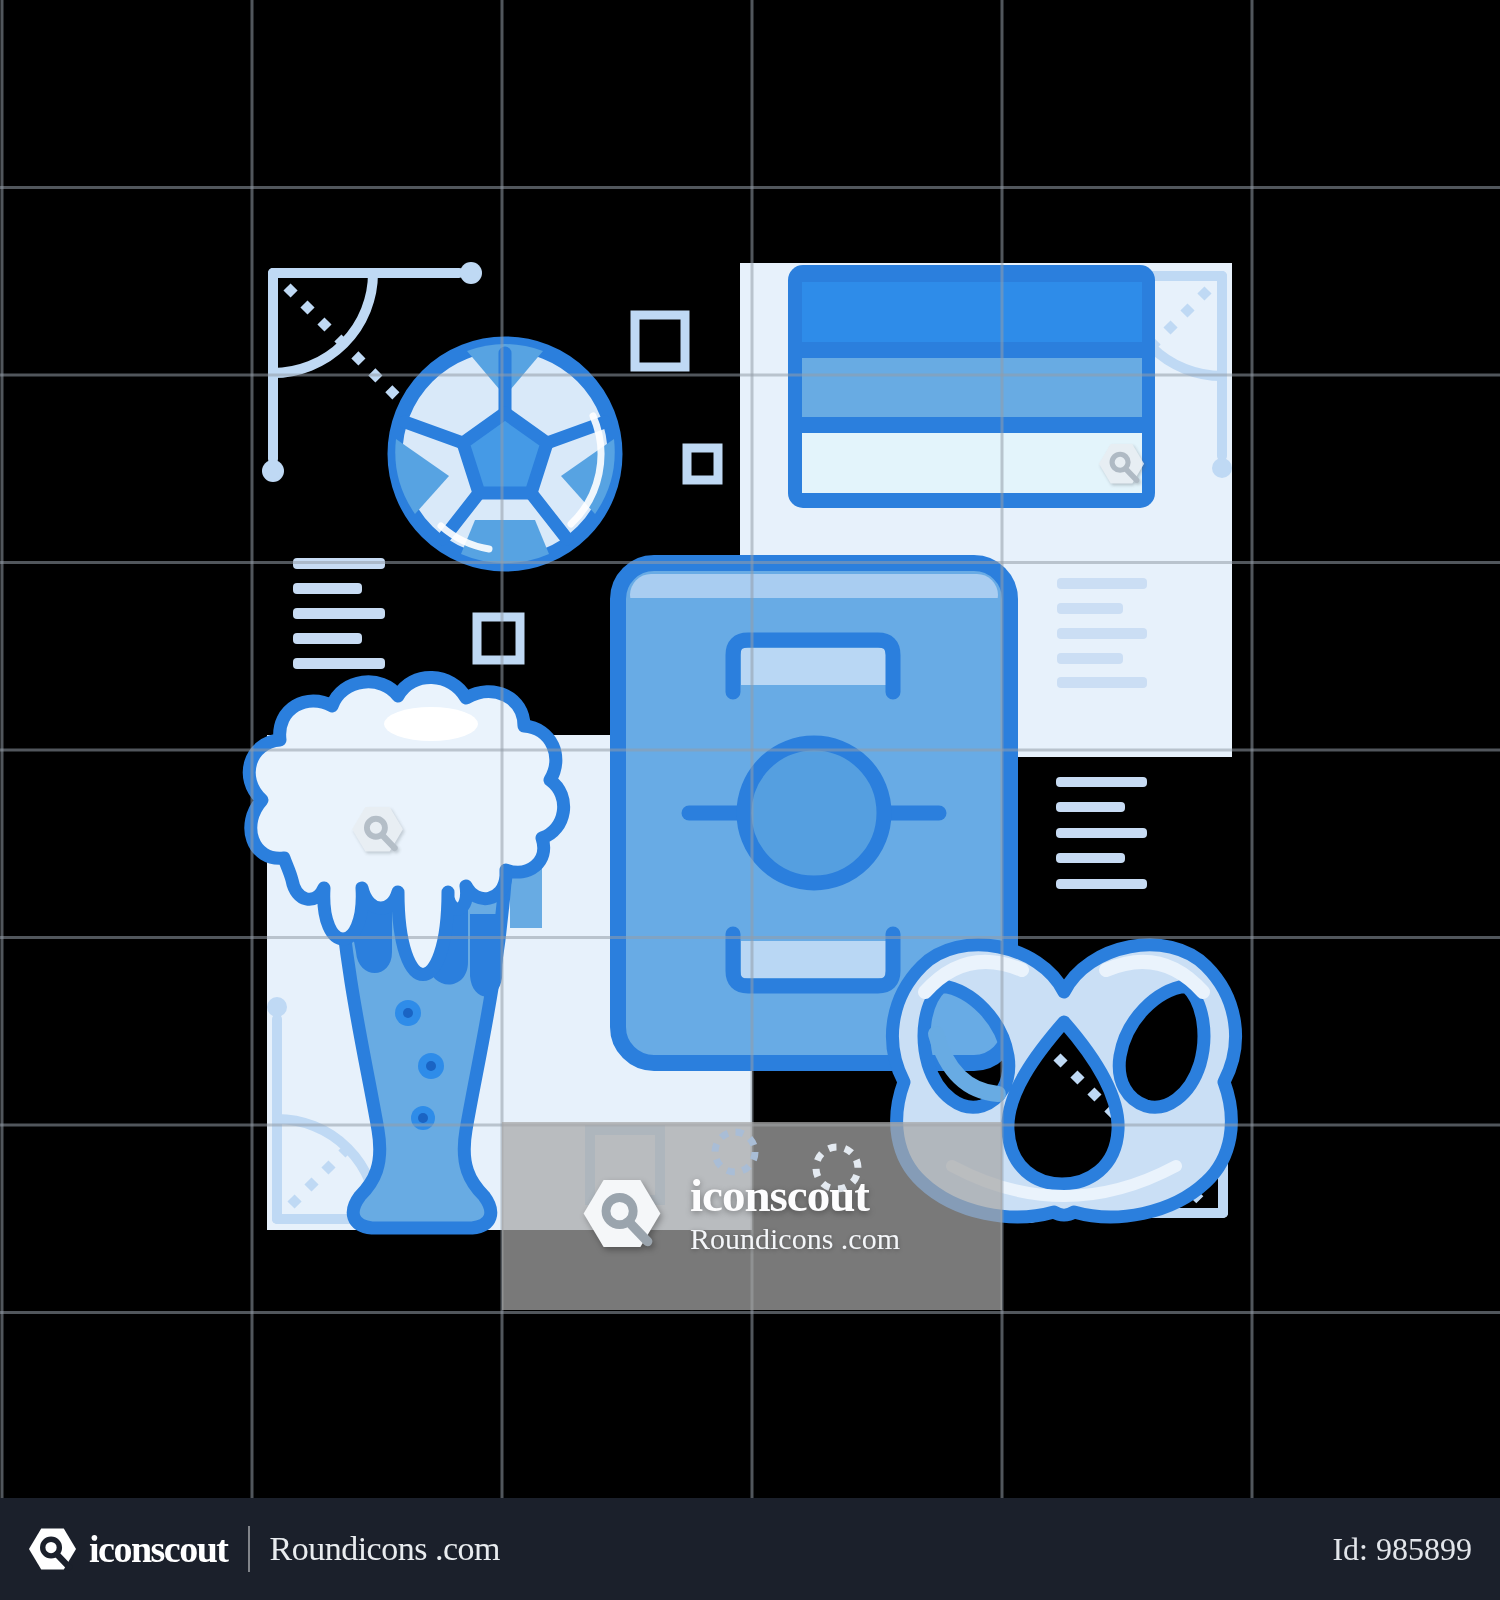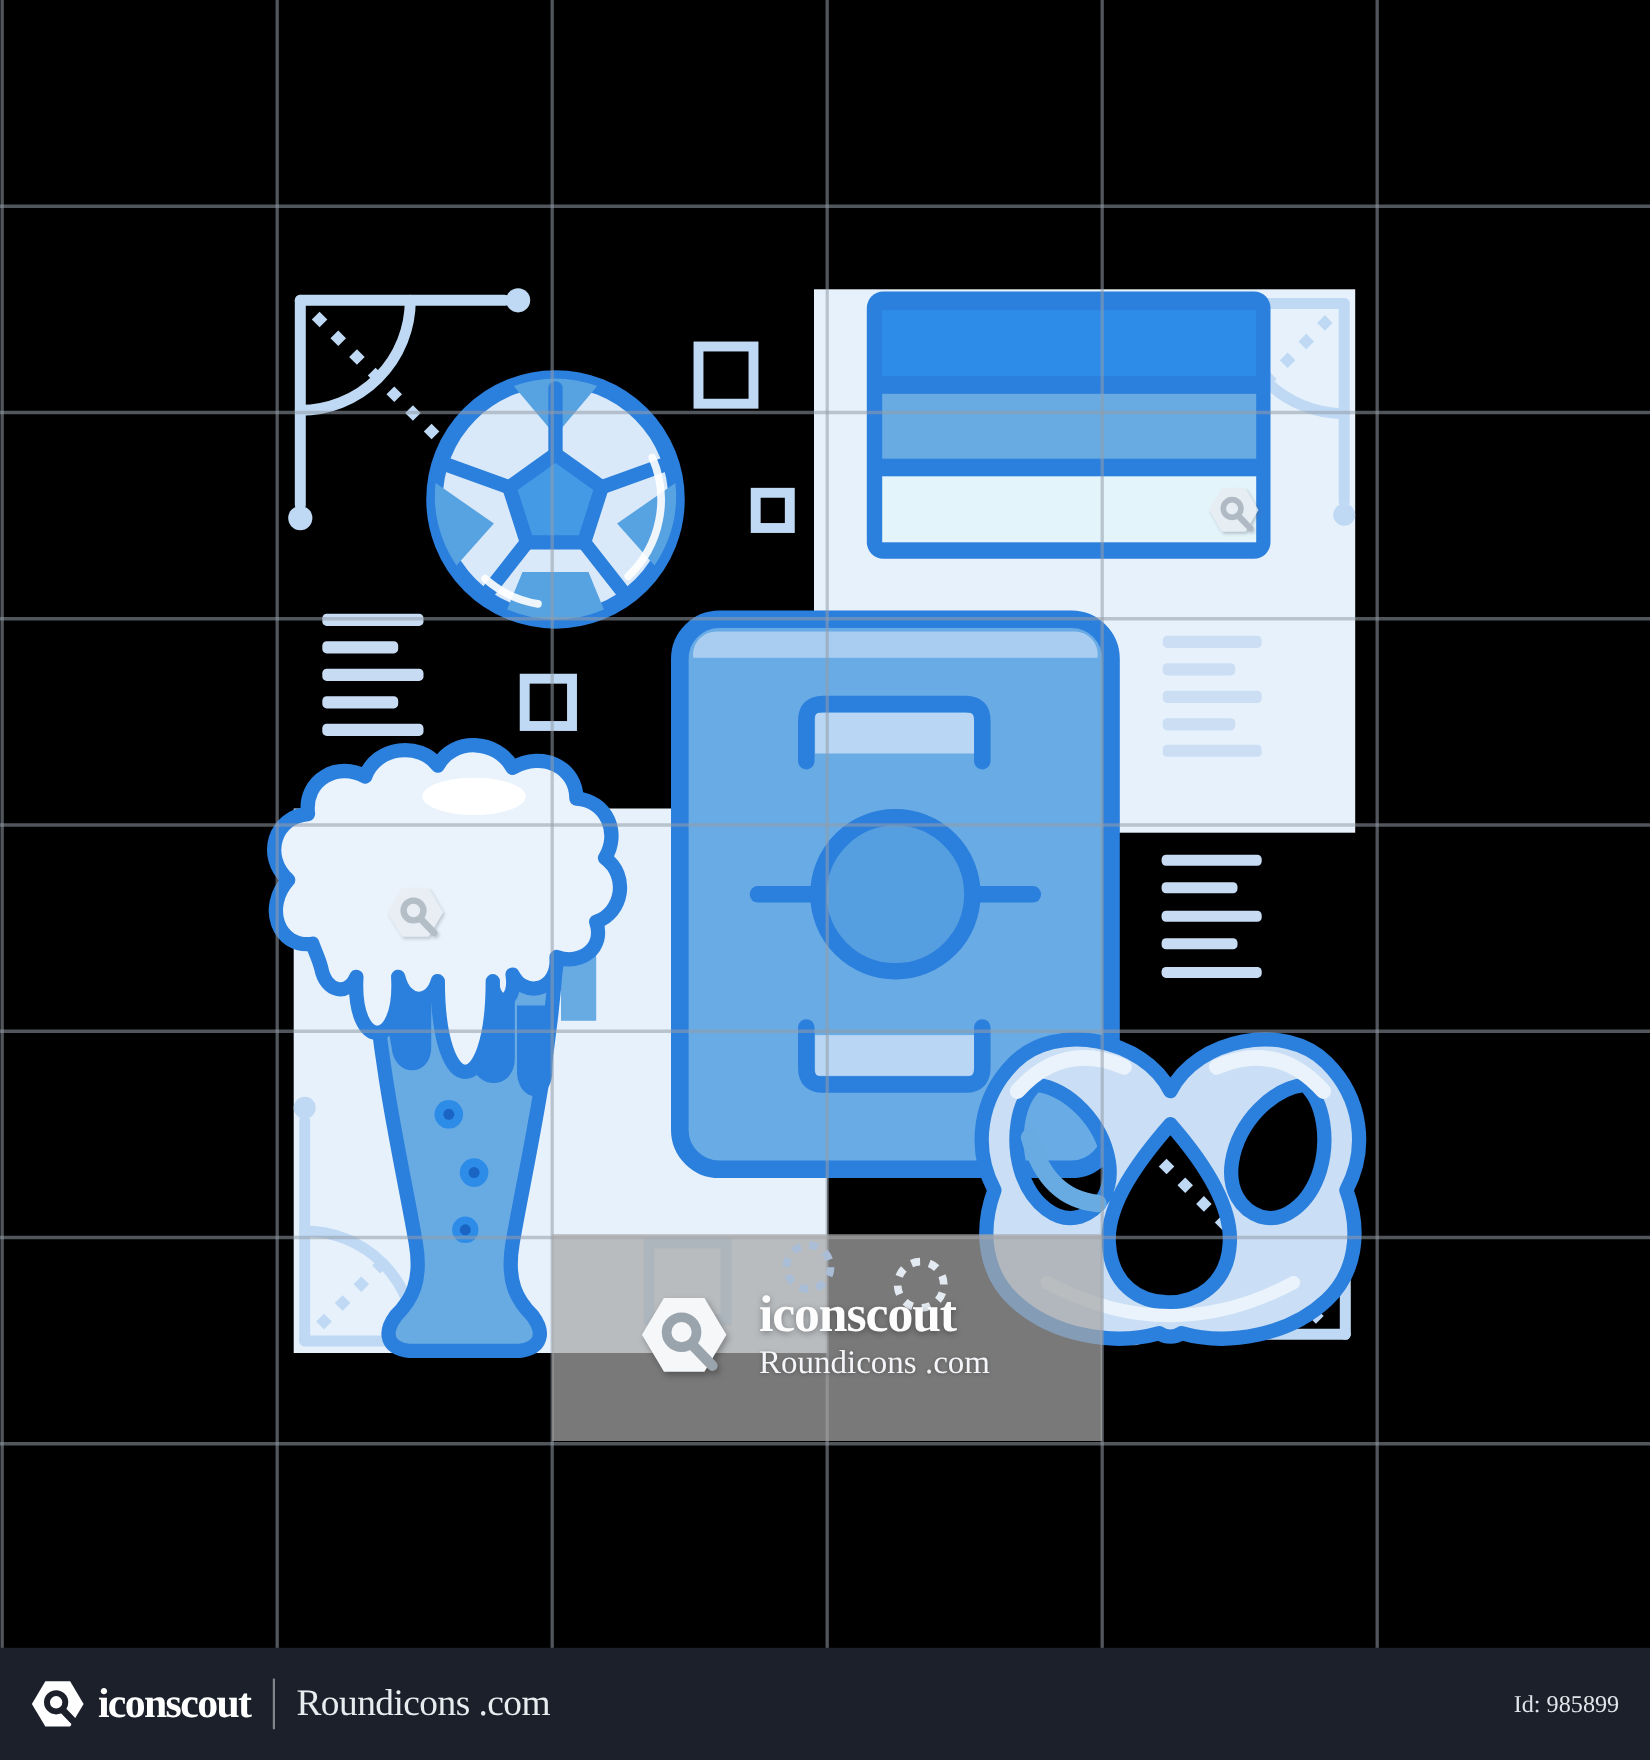--- a/index.html
+++ b/index.html
@@ -34,21 +34,21 @@
   .wm-spin{position:absolute;left:0;top:0;}
 
   
   .bar{position:absolute;left:0;top:1498px;width:1500px;height:102px;background:var(--bar);
        display:flex;align-items:center;}
   .bar-logo{margin-left:28px;}
   .bar-brand{margin-left:12px;font-size:38px;font-weight:bold;letter-spacing:-1.5px;color:#fff;}
   .bar-div{width:2px;height:46px;background:rgba(255,255,255,.45);margin:0 20px;}
   .bar-source{font-size:34px;color:#e9ecef;letter-spacing:-0.5px;}
   .bar-spacer{flex:1;}
-  .bar-id{font-size:22px;color:#e2e5ea;margin-right:28px;}
+  .bar-id{font-size:32px;color:#e2e5ea;margin-right:28px;}
 </style>
 </head>
 <body>
 
 <div class="stage">
 
   <svg class="art" width="1500" height="1500" viewBox="0 0 1500 1500">
     <defs>
       <g id="hexq">
         <path d="M 2 44 L 27 2 L 73 2 L 98 44 L 73 86 L 27 86 Z"></path>

